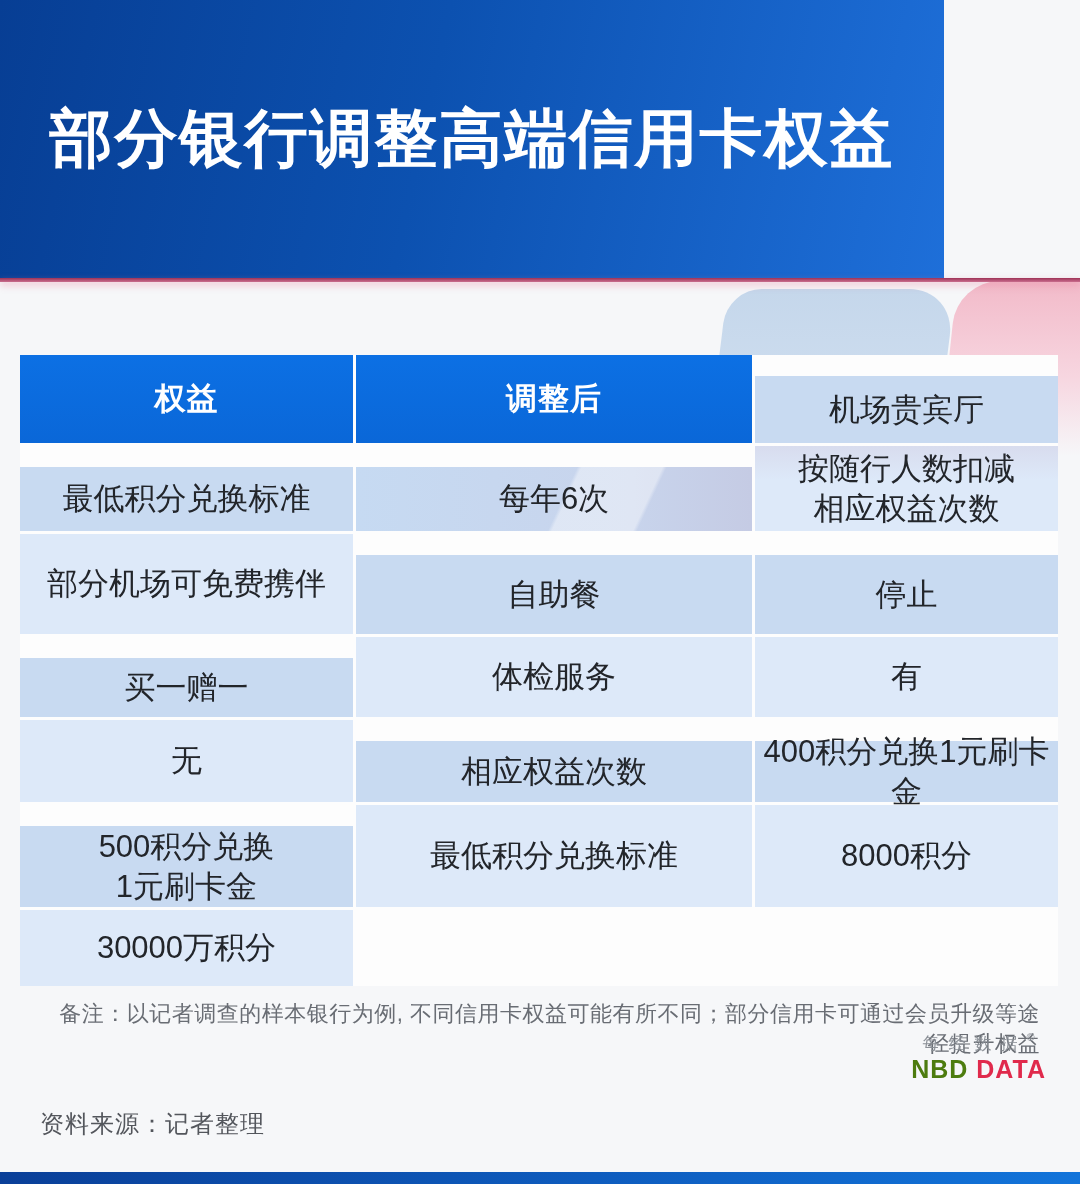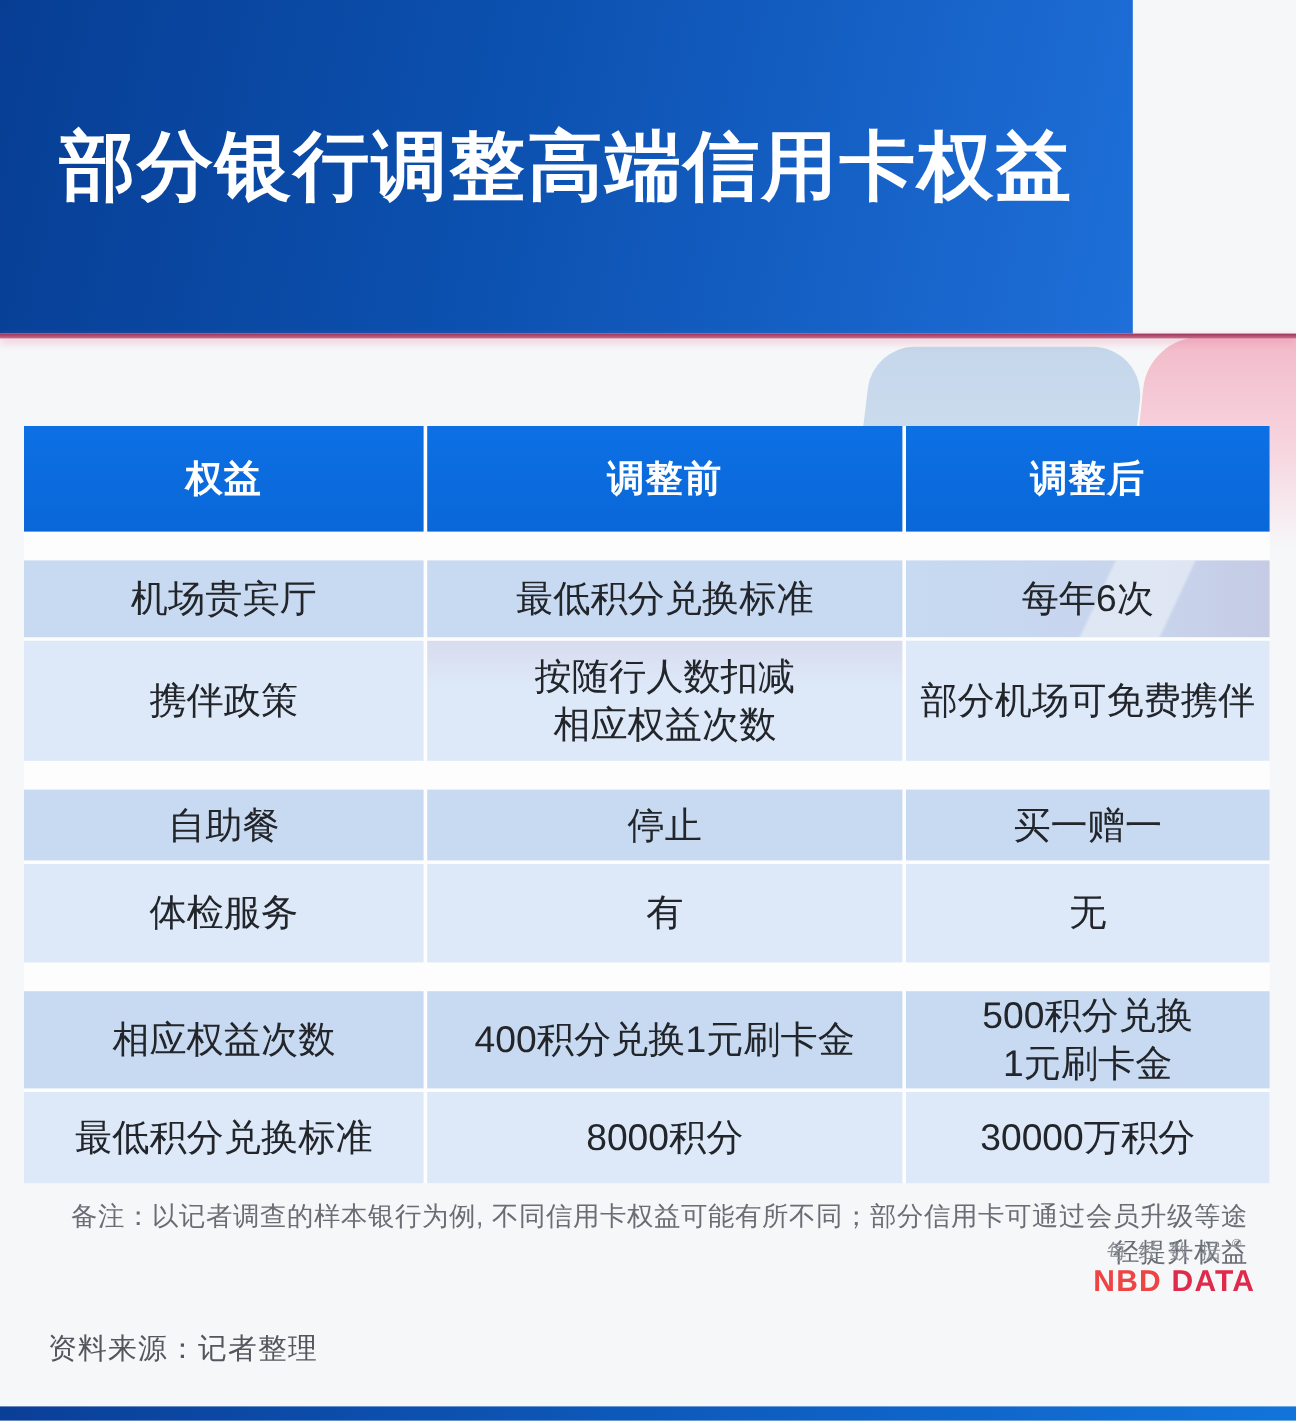--- a/index.html
+++ b/index.html
@@ -67,49 +67,47 @@
     text-align:right;font-size:22px;color:#696d74;letter-spacing:.5px;
   }
   .source{
     position:absolute;left:40px;top:1108px;z-index:2;
     font-size:24px;color:#53565c;letter-spacing:1px;
   }
   .logo{position:absolute;right:34px;top:1032px;z-index:2;text-align:center;}
   .logo-cn{font-size:17px;color:#8b9097;letter-spacing:9px;line-height:1;}
   .logo-c{font-size:11px;vertical-align:8px;letter-spacing:0;color:#8b9097;}
   .logo-en{font-size:25px;font-weight:800;letter-spacing:1px;line-height:1.15;margin-top:3px;}
-  .logo-nbd{color:#ef4444;}
+  .logo-nbd{color:#4d7c0f;}
   .logo-data{color:#e02a4c;}
   
   .bottombar{
     position:absolute;left:0;bottom:0;width:1080px;height:12px;z-index:3;
     background:linear-gradient(90deg,#0a3f98 0%,#0e5cbe 55%,#1274da 100%);
   }
 </style>
 </head>
 <body>
 
 <div class="banner">
   <div class="banner-title">部分银行调整高端信用卡权益</div>
 </div>
 <div class="redline"></div>
 
 <div class="deco-blue"></div>
 <div class="deco-pink"></div>
 
 <div class="table">
   <div class="cell th">权益</div>
-  <div class="cell th">调整前</div>
   <div class="cell th">调整后</div>
 
   <div class="cell td dark">机场贵宾厅</div>
   <div class="cell td dark">最低积分兑换标准</div>
   <div class="cell td dark after-r1">每年6次</div>
 
-  <div class="cell td light">携伴政策</div>
   <div class="cell td light after-r2">按随行人数扣减
 相应权益次数</div>
   <div class="cell td light">部分机场可免费携伴</div>
 
   <div class="cell td dark">自助餐</div>
   <div class="cell td dark">停止</div>
   <div class="cell td dark">买一赠一</div>
 
   <div class="cell td light">体检服务</div>
   <div class="cell td light">有</div>

